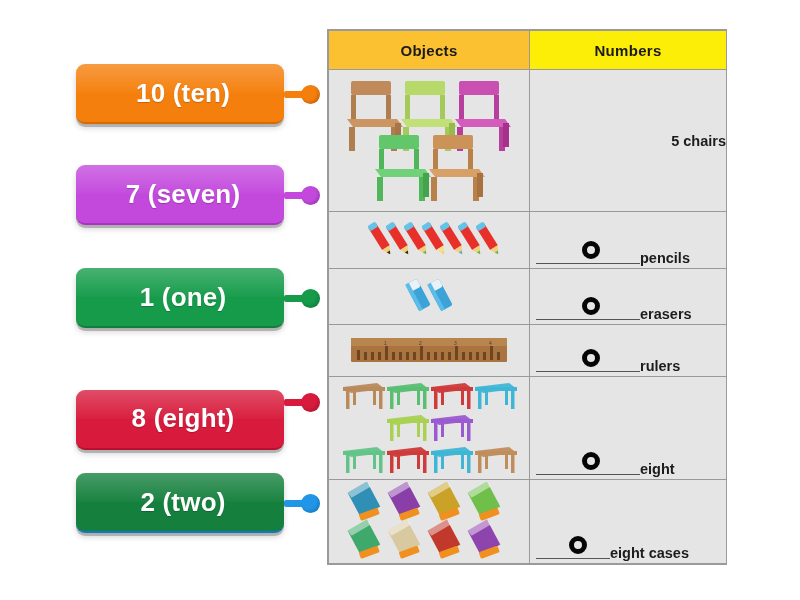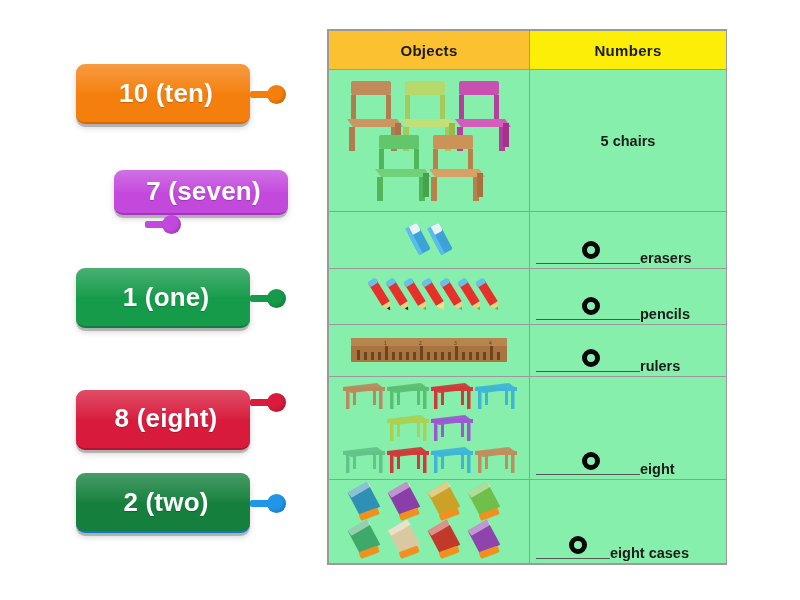--- a/index.html
+++ b/index.html
@@ -33,21 +33,21 @@
   .card-row {
     position: absolute;
     left: 0;
     width: 325px;
     height: 64px;
     display: flex;
     align-items: center;
   }
   .card {
     position: relative;
-    width: 174px;
+    width: 208px;
     margin-left: 76px;
     height: 60px;
     border-radius: 9px;
     display: flex;
     align-items: center;
     justify-content: center;
     box-sizing: border-box;
     color: #ffffff;
     font-size: 26px;
     font-weight: bold;
@@ -91,21 +91,21 @@
 
   
   #table-wrap {
     position: absolute;
     left: 327px;
     top: 29px;
     width: 400px;
     height: 536px;
     border: 1px solid #9a9a9a;
     box-sizing: border-box;
-    background: #86efac;
+    background: #e5e5e5;
   }
   table.grid {
     border-collapse: collapse;
     width: 100%;
     height: 100%;
     table-layout: fixed;
   }
   table.grid td, table.grid th {
     border: 1px solid #9a9a9a;
     padding: 0;
@@ -121,21 +121,21 @@
   }
   th.hdr-objects { background: #fcc130; width: 200px; }
   th.hdr-numbers { background: #fdee08; width: 198px; }
 
   td.obj-cell {
     text-align: center;
     padding: 4px 0;
   }
   td.num-cell {
     position: relative;
-    text-align: center;
+    text-align: right;
     font-size: 14.5px;
     font-weight: bold;
     color: #1c1c1c;
   }
 
   .answer-filled { font-size: 14.5px; font-weight: bold; color: #1c1c1c; }
 
   
   .blank-wrap {
     position: relative;
@@ -186,21 +186,21 @@
     <div class="card-row" style="top:62px;">
       <div class="card" id="c0" style="background: rgb(245, 127, 12); border-bottom: 2px solid rgb(217, 106, 0);">
         <span class="card-label">10 (ten)</span>
       </div>
       <div class="connector">
         <div class="conn-bar" id="b0" style="background: rgb(245, 127, 12);"></div>
         <div class="conn-dot" id="d0" style="background: rgb(245, 127, 12);"></div>
       </div>
     </div>
 
-    <div class="card-row" style="top:170px;flex-direction:column;">
+    <div class="card-row" style="top:163px;">
       <div class="card" id="c1" style="background: rgb(195, 73, 221); border-bottom: 2px solid rgb(169, 51, 194);">
         <span class="card-label">7 (seven)</span>
       </div>
       <div class="connector">
         <div class="conn-bar" id="b1" style="background: rgb(195, 73, 221);"></div>
         <div class="conn-dot" id="d1" style="background: rgb(195, 73, 221);"></div>
       </div>
     </div>
 
     <div class="card-row" style="top:266px;">
@@ -300,20 +300,94 @@
                   <polygon points="2,36 52,36 58,44 8,44" fill="#d6a066"></polygon>
                   <rect x="4" y="44" width="6" height="24" fill="#b8814a"></rect>
                   <rect x="46" y="44" width="6" height="24" fill="#b8814a"></rect>
                   <rect x="50" y="40" width="6" height="24" fill="#a87240"></rect>
                 </g>
               </g>
             </svg>
           </td>
           <td class="num-cell">
             <span class="answer-filled">5 chairs</span>
+          </td>
+        </tr>
+
+        <tr style="height:55px;">
+          <td class="obj-cell">
+            <svg class="art" width="140" height="44" viewBox="0 0 140 44">
+              <g>
+                <g transform="translate(4,0)">
+                  <g transform="rotate(-32 20 22)">
+                    <rect x="14" y="4" width="9" height="26" fill="#e8302a"></rect>
+                    <rect x="14" y="2" width="9" height="6" rx="1.5" fill="#63c3e8"></rect>
+                    <polygon points="14,30 23,30 18.5,38" fill="#f2cf7a"></polygon>
+                    <polygon points="16.6,34.5 20.4,34.5 18.5,38" fill="#3a2a1a"></polygon>
+                  </g>
+                </g>
+                <g transform="translate(22,0)">
+                  <g transform="rotate(-32 20 22)">
+                    <rect x="14" y="4" width="9" height="26" fill="#e8302a"></rect>
+                    <rect x="14" y="2" width="9" height="6" rx="1.5" fill="#63c3e8"></rect>
+                    <polygon points="14,30 23,30 18.5,38" fill="#f2cf7a"></polygon>
+                    <polygon points="16.6,34.5 20.4,34.5 18.5,38" fill="#3a2a1a"></polygon>
+                  </g>
+                </g>
+                <g transform="translate(40,0)">
+                  <g transform="rotate(-32 20 22)">
+                    <rect x="14" y="4" width="9" height="26" fill="#e8302a"></rect>
+                    <rect x="14" y="2" width="9" height="6" rx="1.5" fill="#63c3e8"></rect>
+                    <polygon points="14,30 23,30 18.5,38" fill="#f2cf7a"></polygon>
+                    <polygon points="16.6,34.5 20.4,34.5 18.5,38" fill="#6ab84f"></polygon>
+                  </g>
+                </g>
+                <g transform="translate(58,0)">
+                  <g transform="rotate(-32 20 22)">
+                    <rect x="14" y="4" width="9" height="26" fill="#e8302a"></rect>
+                    <rect x="14" y="2" width="9" height="6" rx="1.5" fill="#63c3e8"></rect>
+                    <polygon points="14,30 23,30 18.5,38" fill="#f7e08a"></polygon>
+                    <polygon points="16.6,34.5 20.4,34.5 18.5,38" fill="#f2cf7a"></polygon>
+                  </g>
+                </g>
+                <g transform="translate(76,0)">
+                  <g transform="rotate(-32 20 22)">
+                    <rect x="14" y="4" width="9" height="26" fill="#e8302a"></rect>
+                    <rect x="14" y="2" width="9" height="6" rx="1.5" fill="#63c3e8"></rect>
+                    <polygon points="14,30 23,30 18.5,38" fill="#f2cf7a"></polygon>
+                    <polygon points="16.6,34.5 20.4,34.5 18.5,38" fill="#5aa8e0"></polygon>
+                  </g>
+                </g>
+                <g transform="translate(94,0)">
+                  <g transform="rotate(-32 20 22)">
+                    <rect x="14" y="4" width="9" height="26" fill="#e8302a"></rect>
+                    <rect x="14" y="2" width="9" height="6" rx="1.5" fill="#63c3e8"></rect>
+                    <polygon points="14,30 23,30 18.5,38" fill="#f2cf7a"></polygon>
+                    <polygon points="16.6,34.5 20.4,34.5 18.5,38" fill="#6ab84f"></polygon>
+                  </g>
+                </g>
+                <g transform="translate(112,0)">
+                  <g transform="rotate(-32 20 22)">
+                    <rect x="14" y="4" width="9" height="26" fill="#e8302a"></rect>
+                    <rect x="14" y="2" width="9" height="6" rx="1.5" fill="#63c3e8"></rect>
+                    <polygon points="14,30 23,30 18.5,38" fill="#f2cf7a"></polygon>
+                    <polygon points="16.6,34.5 20.4,34.5 18.5,38" fill="#6ab84f"></polygon>
+                  </g>
+                </g>
+              </g>
+            </svg>
+          </td>
+          <td class="num-cell">
+            <div class="num-inner">
+              <span class="blank-wrap" id="bw1" style="width: 104px;">
+                <span class="blank-line" id="bl1" style="width: 104px;"></span>
+                <span class="drop-ring" id="dr1" style="left: 46px;"></span>
+              </span>
+              <span class="unit-word">pencils</span>
+            </div>
           </td>
         </tr>
 
         <tr style="height:55px;">
           <td class="obj-cell">
             <svg class="art" width="70" height="40" viewBox="0 0 70 40">
               <g transform="rotate(-28 24 20)">
                 <rect x="18" y="4" width="13" height="30" rx="2" fill="#3ba3d8"></rect>
                 <rect x="18" y="4" width="13" height="9" rx="2" fill="#e8f2f7"></rect>
                 <rect x="18" y="4" width="4" height="30" fill="#5bbce8"></rect>
@@ -325,94 +399,20 @@
               </g>
             </svg>
           </td>
           <td class="num-cell">
             <div class="num-inner">
               <span class="blank-wrap" id="bw2" style="width: 104px;">
                 <span class="blank-line" id="bl2" style="width: 104px;"></span>
                 <span class="drop-ring" id="dr2" style="left: 46px;"></span>
               </span>
               <span class="unit-word">erasers</span>
-            </div>
-          </td>
-        </tr>
-
-        <tr style="height:55px;">
-          <td class="obj-cell">
-            <svg class="art" width="140" height="44" viewBox="0 0 140 44">
-              <g>
-                <g transform="translate(4,0)">
-                  <g transform="rotate(-32 20 22)">
-                    <rect x="14" y="4" width="9" height="26" fill="#e8302a"></rect>
-                    <rect x="14" y="2" width="9" height="6" rx="1.5" fill="#63c3e8"></rect>
-                    <polygon points="14,30 23,30 18.5,38" fill="#f2cf7a"></polygon>
-                    <polygon points="16.6,34.5 20.4,34.5 18.5,38" fill="#3a2a1a"></polygon>
-                  </g>
-                </g>
-                <g transform="translate(22,0)">
-                  <g transform="rotate(-32 20 22)">
-                    <rect x="14" y="4" width="9" height="26" fill="#e8302a"></rect>
-                    <rect x="14" y="2" width="9" height="6" rx="1.5" fill="#63c3e8"></rect>
-                    <polygon points="14,30 23,30 18.5,38" fill="#f2cf7a"></polygon>
-                    <polygon points="16.6,34.5 20.4,34.5 18.5,38" fill="#3a2a1a"></polygon>
-                  </g>
-                </g>
-                <g transform="translate(40,0)">
-                  <g transform="rotate(-32 20 22)">
-                    <rect x="14" y="4" width="9" height="26" fill="#e8302a"></rect>
-                    <rect x="14" y="2" width="9" height="6" rx="1.5" fill="#63c3e8"></rect>
-                    <polygon points="14,30 23,30 18.5,38" fill="#f2cf7a"></polygon>
-                    <polygon points="16.6,34.5 20.4,34.5 18.5,38" fill="#6ab84f"></polygon>
-                  </g>
-                </g>
-                <g transform="translate(58,0)">
-                  <g transform="rotate(-32 20 22)">
-                    <rect x="14" y="4" width="9" height="26" fill="#e8302a"></rect>
-                    <rect x="14" y="2" width="9" height="6" rx="1.5" fill="#63c3e8"></rect>
-                    <polygon points="14,30 23,30 18.5,38" fill="#f7e08a"></polygon>
-                    <polygon points="16.6,34.5 20.4,34.5 18.5,38" fill="#f2cf7a"></polygon>
-                  </g>
-                </g>
-                <g transform="translate(76,0)">
-                  <g transform="rotate(-32 20 22)">
-                    <rect x="14" y="4" width="9" height="26" fill="#e8302a"></rect>
-                    <rect x="14" y="2" width="9" height="6" rx="1.5" fill="#63c3e8"></rect>
-                    <polygon points="14,30 23,30 18.5,38" fill="#f2cf7a"></polygon>
-                    <polygon points="16.6,34.5 20.4,34.5 18.5,38" fill="#5aa8e0"></polygon>
-                  </g>
-                </g>
-                <g transform="translate(94,0)">
-                  <g transform="rotate(-32 20 22)">
-                    <rect x="14" y="4" width="9" height="26" fill="#e8302a"></rect>
-                    <rect x="14" y="2" width="9" height="6" rx="1.5" fill="#63c3e8"></rect>
-                    <polygon points="14,30 23,30 18.5,38" fill="#f2cf7a"></polygon>
-                    <polygon points="16.6,34.5 20.4,34.5 18.5,38" fill="#6ab84f"></polygon>
-                  </g>
-                </g>
-                <g transform="translate(112,0)">
-                  <g transform="rotate(-32 20 22)">
-                    <rect x="14" y="4" width="9" height="26" fill="#e8302a"></rect>
-                    <rect x="14" y="2" width="9" height="6" rx="1.5" fill="#63c3e8"></rect>
-                    <polygon points="14,30 23,30 18.5,38" fill="#f2cf7a"></polygon>
-                    <polygon points="16.6,34.5 20.4,34.5 18.5,38" fill="#6ab84f"></polygon>
-                  </g>
-                </g>
-              </g>
-            </svg>
-          </td>
-          <td class="num-cell">
-            <div class="num-inner">
-              <span class="blank-wrap" id="bw1" style="width: 104px;">
-                <span class="blank-line" id="bl1" style="width: 104px;"></span>
-                <span class="drop-ring" id="dr1" style="left: 46px;"></span>
-              </span>
-              <span class="unit-word">pencils</span>
             </div>
           </td>
         </tr>
 
         <tr style="height:50px;">
           <td class="obj-cell">
             <svg class="art" width="160" height="36" viewBox="0 0 160 36">
               <rect x="2" y="6" width="156" height="24" rx="1" fill="#a9743f"></rect>
               <rect x="2" y="6" width="156" height="8" fill="#b9854f"></rect>
               <g fill="#6d4621">

